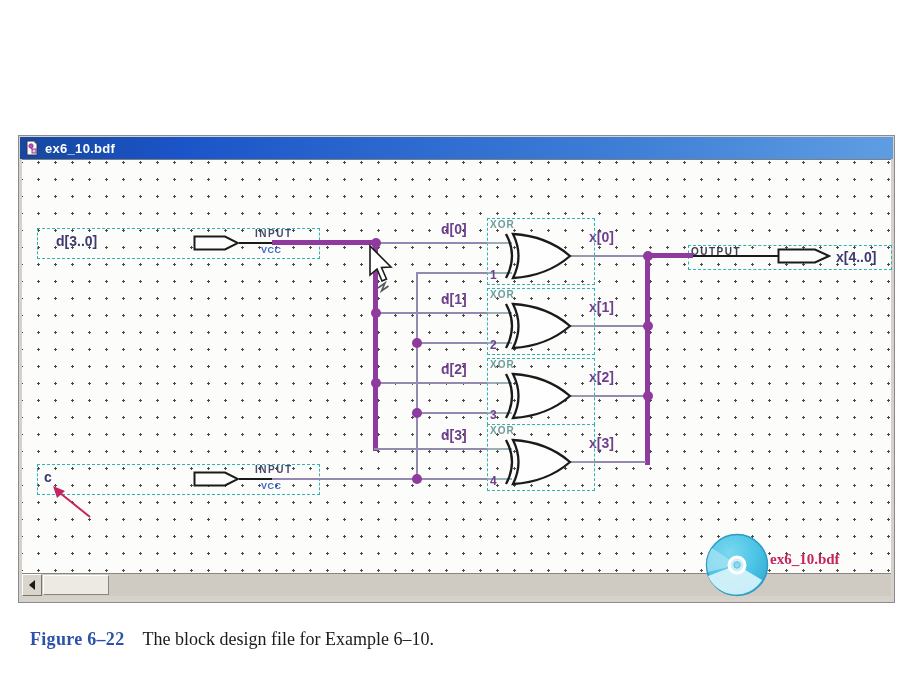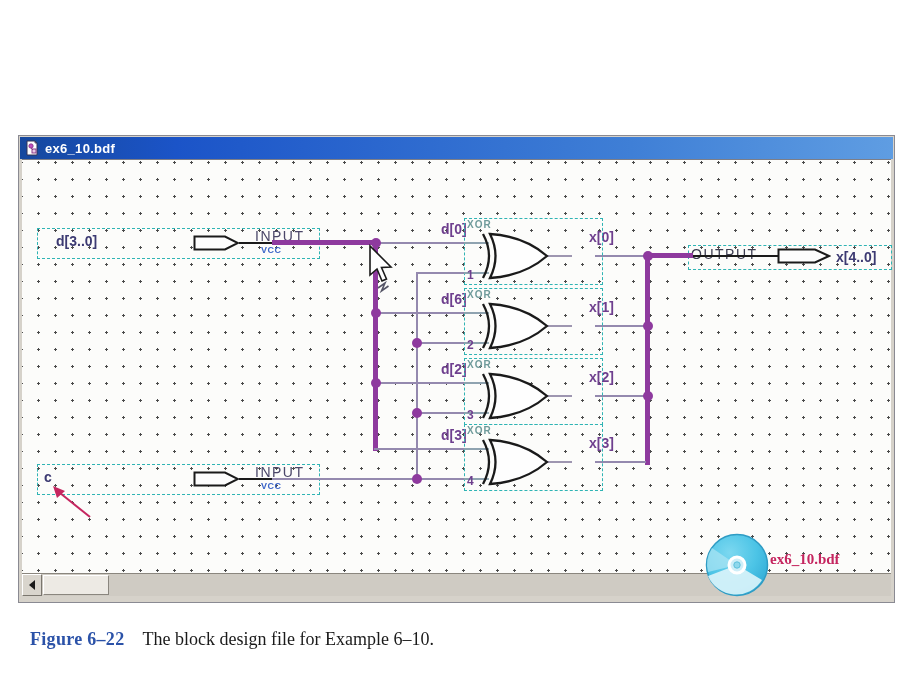--- a/index.html
+++ b/index.html
@@ -36,24 +36,24 @@
   .abs{position:absolute;}
   .selbox{position:absolute;border:1px dashed #2fb4b4;box-sizing:content-box;z-index:2;}
   .net{position:absolute;height:2px;background:#9489ae;z-index:2;}
   .netv{position:absolute;width:2px;background:#9489ae;z-index:2;}
   .bus{position:absolute;background:#8e3a9e;z-index:2;}
   .stub{position:absolute;height:2px;background:#1a1a1a;z-index:2;}
   .jdot{position:absolute;width:10px;height:10px;border-radius:50%;background:#8e3a9e;z-index:2;}
 
   .pinname{position:absolute;font-size:14px;font-weight:600;color:#3c3a72;z-index:2;}
   .nodelabel{position:absolute;font-size:14px;font-weight:600;color:#6e3f8e;z-index:2;}
-  .iotext{position:absolute;font-size:14px;font-weight:400;letter-spacing:1.5px;color:#4a4668;z-index:2;}
+  .iotext{position:absolute;font-size:10px;font-weight:700;letter-spacing:1.5px;color:#4a4668;z-index:2;}
   .vcctext{position:absolute;font-size:9px;font-weight:700;letter-spacing:.5px;color:#3a64c8;z-index:2;}
 
-  .gate{position:absolute;left:464px;width:106px;height:65px;border:1px dashed #2fb4b4;z-index:2;padding-left:31px;}
+  .gate{position:absolute;left:487px;width:106px;height:65px;border:1px dashed #2fb4b4;z-index:2;}
   .gate .gtype{position:absolute;left:2px;top:0px;font-size:10px;font-weight:600;letter-spacing:1px;color:#6f9b9b;}
   .gate .gnum{position:absolute;left:2px;top:49px;font-size:12px;font-weight:600;color:#6e3f8e;}
   .gate svg{position:absolute;left:-1px;top:-1px;}
 
   
   #annot-text{position:absolute;left:88px;top:506px;font-family:"Liberation Serif",serif;
               font-size:17px;color:#c5255f;z-index:2;}
   #cd-label{position:absolute;left:770px;top:551px;font-family:"Liberation Serif",serif;
             font-size:15px;font-weight:bold;color:#c5255f;z-index:6;}
   #caption{position:absolute;left:30px;top:629px;font-family:"Liberation Serif",serif;font-size:18px;color:#1a1a1a;}
@@ -128,21 +128,21 @@
   <div class="jdot" style="left:371px;top:308px;"></div>
   <div class="jdot" style="left:371px;top:378px;"></div>
   <div class="jdot" style="left:412px;top:338px;"></div>
   <div class="jdot" style="left:412px;top:408px;"></div>
   <div class="jdot" style="left:412px;top:474px;"></div>
   <div class="jdot" style="left:643px;top:251px;"></div>
   <div class="jdot" style="left:643px;top:321px;"></div>
   <div class="jdot" style="left:643px;top:391px;"></div>
 
   <span class="nodelabel" style="left:441px;top:221px;">d[0]</span>
-  <span class="nodelabel" style="left:441px;top:291px;">d[6]</span>
+  <span class="nodelabel" style="left:441px;top:291px;">d[1]</span>
   <span class="nodelabel" style="left:441px;top:361px;text-align:right;">d[2]</span>
   <span class="nodelabel" style="left:441px;top:427px;">d[3]</span>
   <span class="nodelabel" style="left:589px;top:229px;">x[0]</span>
   <span class="nodelabel" style="left:589px;top:299px;">x[1]</span>
   <span class="nodelabel" style="left:589px;top:369px;text-align:center;">x[2]</span>
   <span class="nodelabel" style="left:589px;top:435px;">x[3]</span>
 
   <div class="gate" style="top:218px;">
     <svg width="108" height="67" viewBox="0 0 108 67">
       <line x1="0" y1="25" x2="25" y2="25" stroke="#8fa6b0" stroke-width="1.8"></line>

